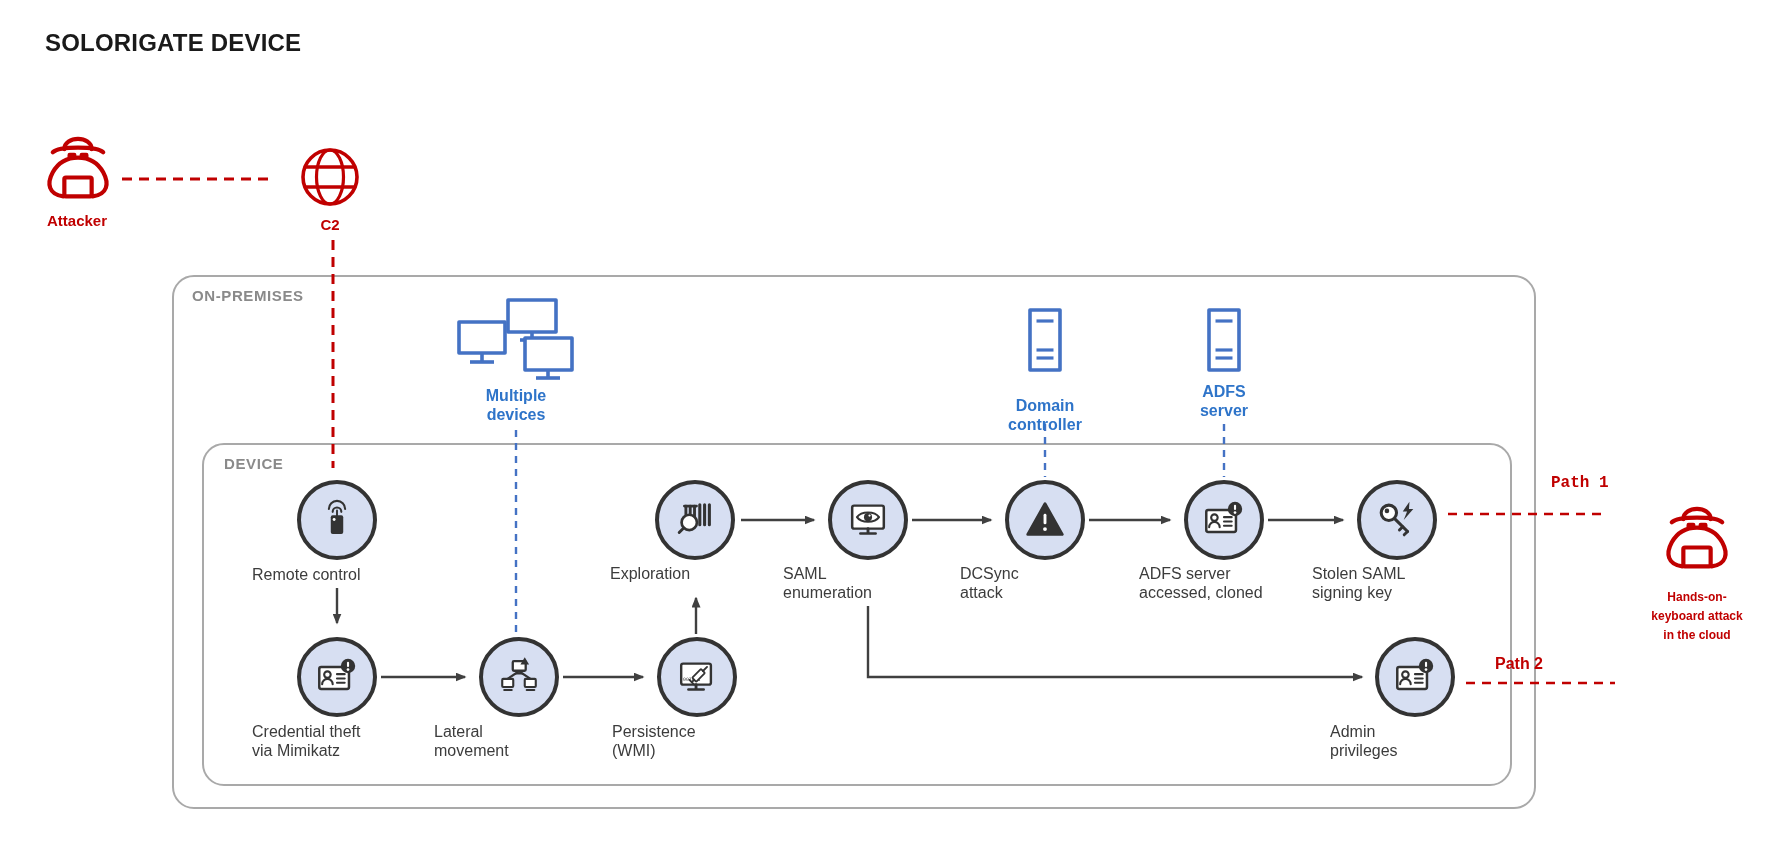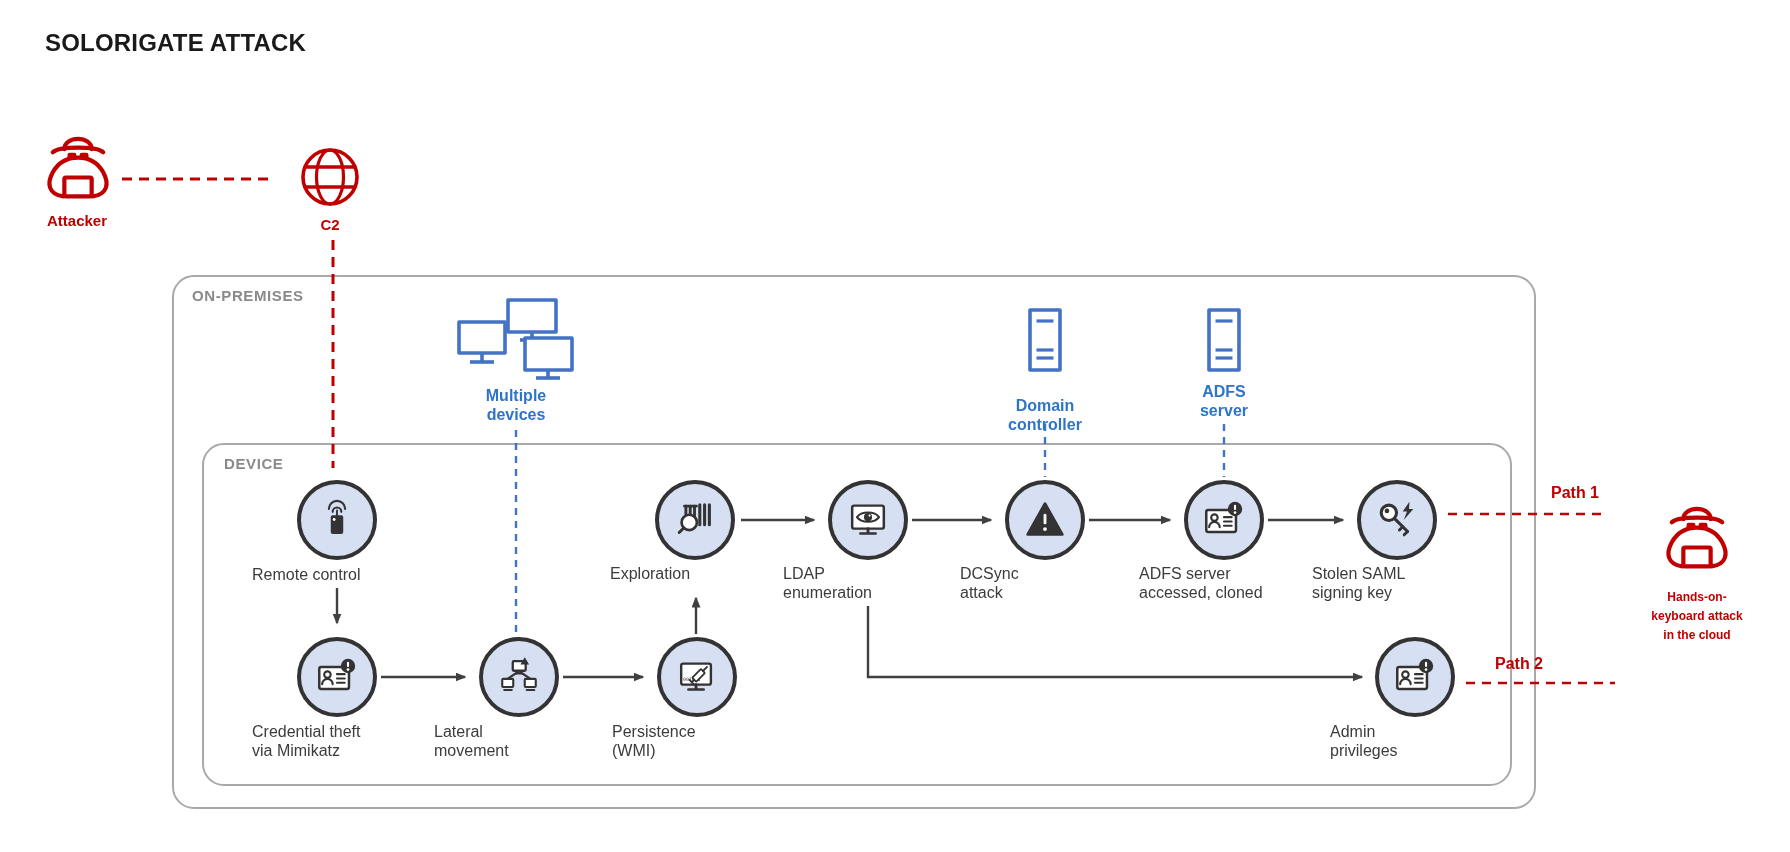--- a/index.html
+++ b/index.html
@@ -33,21 +33,21 @@
   .inkf{fill:#333;stroke:none;}
   .wht{fill:#fff;}
   .rink{stroke:var(--red);fill:none;stroke-linecap:round;stroke-linejoin:round;}
   .bink{stroke:var(--blue);fill:#fff;stroke-linejoin:round;}
   svg{display:block;z-index:3;}
 </style>
 </head>
 <body>
 
 <div class="abs title">
-  <div>SOLORIGATE ATTACK</div>
+  <div>SOLORIGATE DEVICE</div>
 </div>
 
 <div class="abs box" style="left:172px;top:275px;width:1360px;height:530px;"></div>
 <div class="abs boxlabel" style="left:192px;top:287px;">ON-PREMISES</div>
 <div class="abs box" style="left:202px;top:443px;width:1306px;height:339px;"></div>
 <div class="abs boxlabel" style="left:224px;top:455px;">DEVICE</div>
 
 <svg class="abs overlay" width="1790" height="852" viewBox="0 0 1790 852">
   <defs>
     <marker id="arr" markerWidth="11" markerHeight="9" refX="9.5" refY="4.5" orient="auto" markerUnits="userSpaceOnUse">
@@ -151,21 +151,21 @@
 <div class="abs node" style="left:828px;top:480px;">
   <svg viewBox="0 0 48 48">
     <rect x="7.5" y="9" width="33" height="24" rx="2" class="wht" stroke="#333" stroke-width="2.6"></rect>
     <path d="M12.5 21 C17 14.5 31 14.5 35.5 21 C31 27.5 17 27.5 12.5 21 Z" class="ink" stroke-width="2.2"></path>
     <circle cx="24" cy="21" r="4.2" class="inkf"></circle>
     <circle cx="25.6" cy="19.4" r="1.2" class="wht"></circle>
     <line x1="24" y1="33" x2="24" y2="37" class="ink" stroke-width="3"></line>
     <line x1="16" y1="38" x2="32" y2="38" class="ink" stroke-width="2.6"></line>
   </svg>
 </div>
-<div class="abs nlabel" style="left:783px;top:565px;">LDAP
+<div class="abs nlabel" style="left:783px;top:565px;">SAML
 enumeration</div>
 
 <div class="abs node" style="left:1005px;top:480px;">
   <svg viewBox="0 0 48 48">
     <path d="M24 7 L42 39 L6 39 Z" fill="#333" stroke="#333" stroke-width="3" stroke-linejoin="round"></path>
     <rect x="22.5" y="17.5" width="3" height="11" rx="1.5" class="wht"></rect>
     <circle cx="24" cy="33.5" r="2" class="wht"></circle>
   </svg>
 </div>
 <div class="abs nlabel" style="left:960px;top:565px;">DCSync
@@ -258,21 +258,21 @@
     <line x1="24" y1="25.5" x2="32" y2="25.5" class="ink" stroke-width="2.2"></line>
     <line x1="24" y1="30" x2="32" y2="30" class="ink" stroke-width="2.2"></line>
     <circle cx="35.5" cy="12.5" r="7.5" class="inkf"></circle>
     <rect x="34.4" y="8" width="2.2" height="5.6" rx="1.1" class="wht"></rect>
     <circle cx="35.5" cy="16.3" r="1.4" class="wht"></circle>
   </svg>
 </div>
 <div class="abs nlabel" style="left:1330px;top:723px;">Admin
 privileges</div>
 
-<div class="abs pathlabel" style="left:1551px;top:484px;">Path 1</div>
+<div class="abs pathlabel" style="left:1551px;top:474px;font-family:Liberation Mono, monospace;">Path 1</div>
 <div class="abs pathlabel" style="left:1495px;top:655px;">Path 2</div>
 
 <svg class="abs" style="left:1655px;top:494px;" width="84" height="86" viewBox="0 0 80 80">
   <path d="M27 23 C27 10 53 10 53 23" class="rink" stroke-width="4"></path>
   <path d="M16 26 C22 20 58 20 64 26" class="rink" stroke-width="4"></path>
   <rect x="30" y="26.5" width="8.5" height="6" rx="2" fill="var(--red)"></rect>
   <rect x="41.5" y="26.5" width="8.5" height="6" rx="2" fill="var(--red)"></rect>
   <path d="M26 68 C12 66 10 56 16 45 C21 36 29 31 40 31 C51 31 59 36 64 45 C70 56 68 66 54 68" class="rink" stroke-width="4"></path>
   <rect x="27" y="50" width="26" height="18" rx="1.5" class="wht" stroke="var(--red)" stroke-width="4"></rect>
 </svg>

